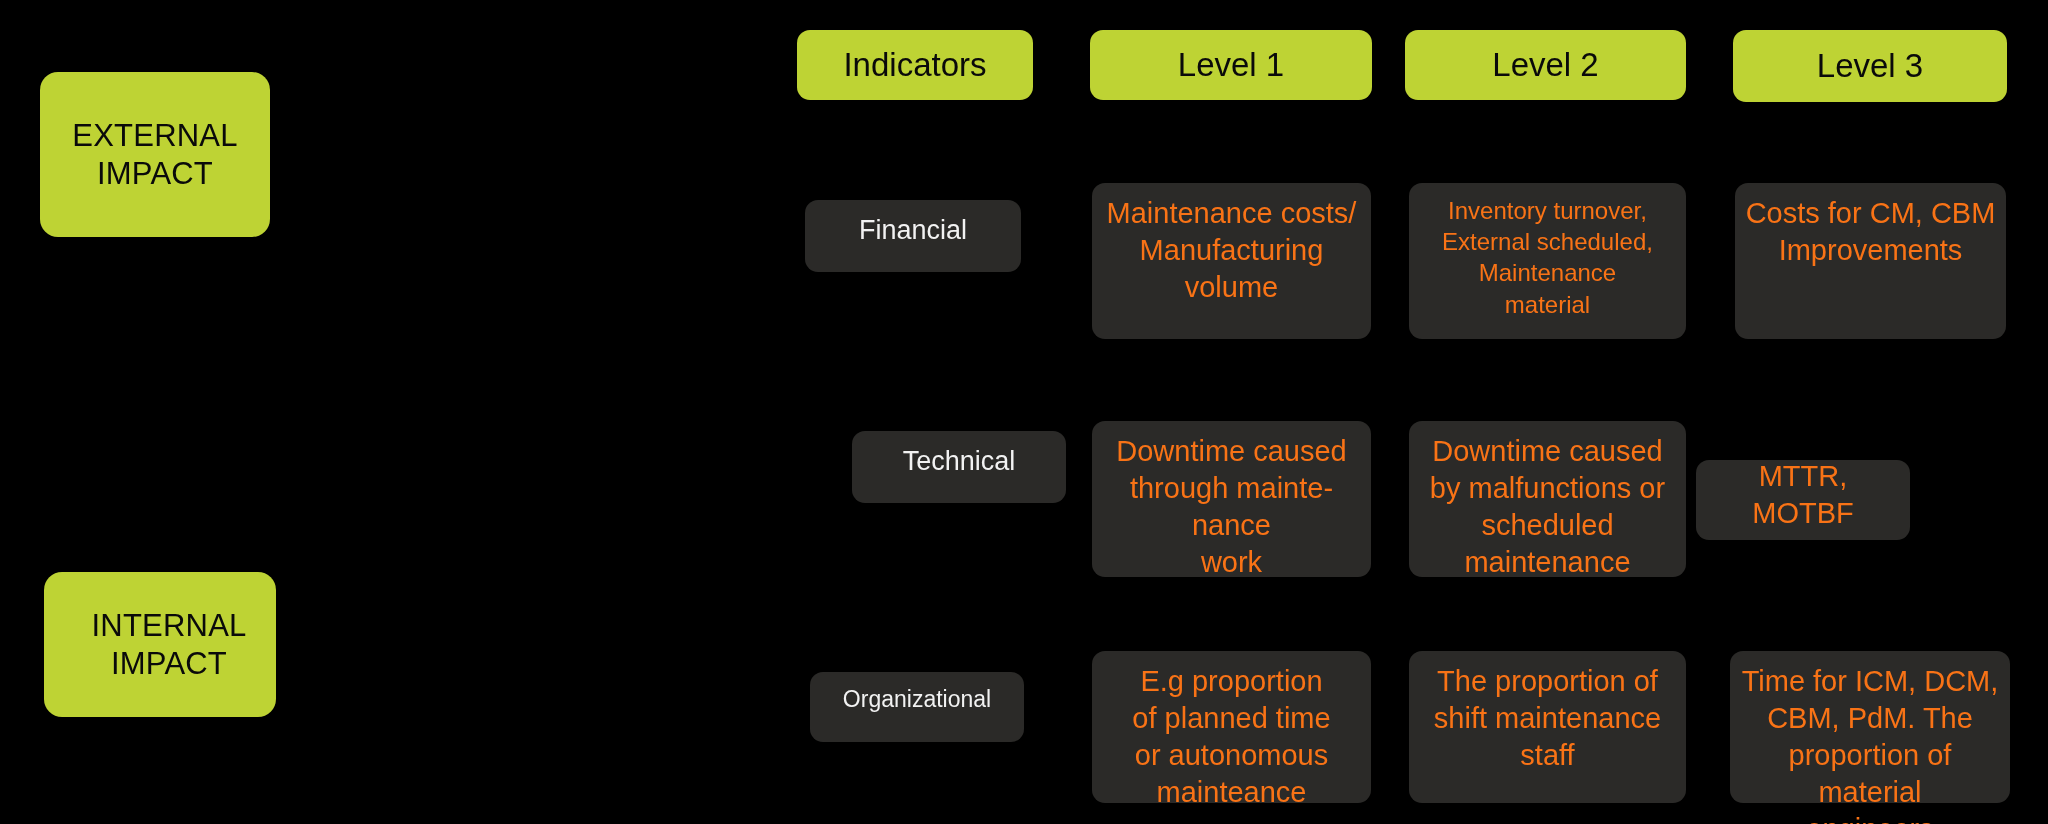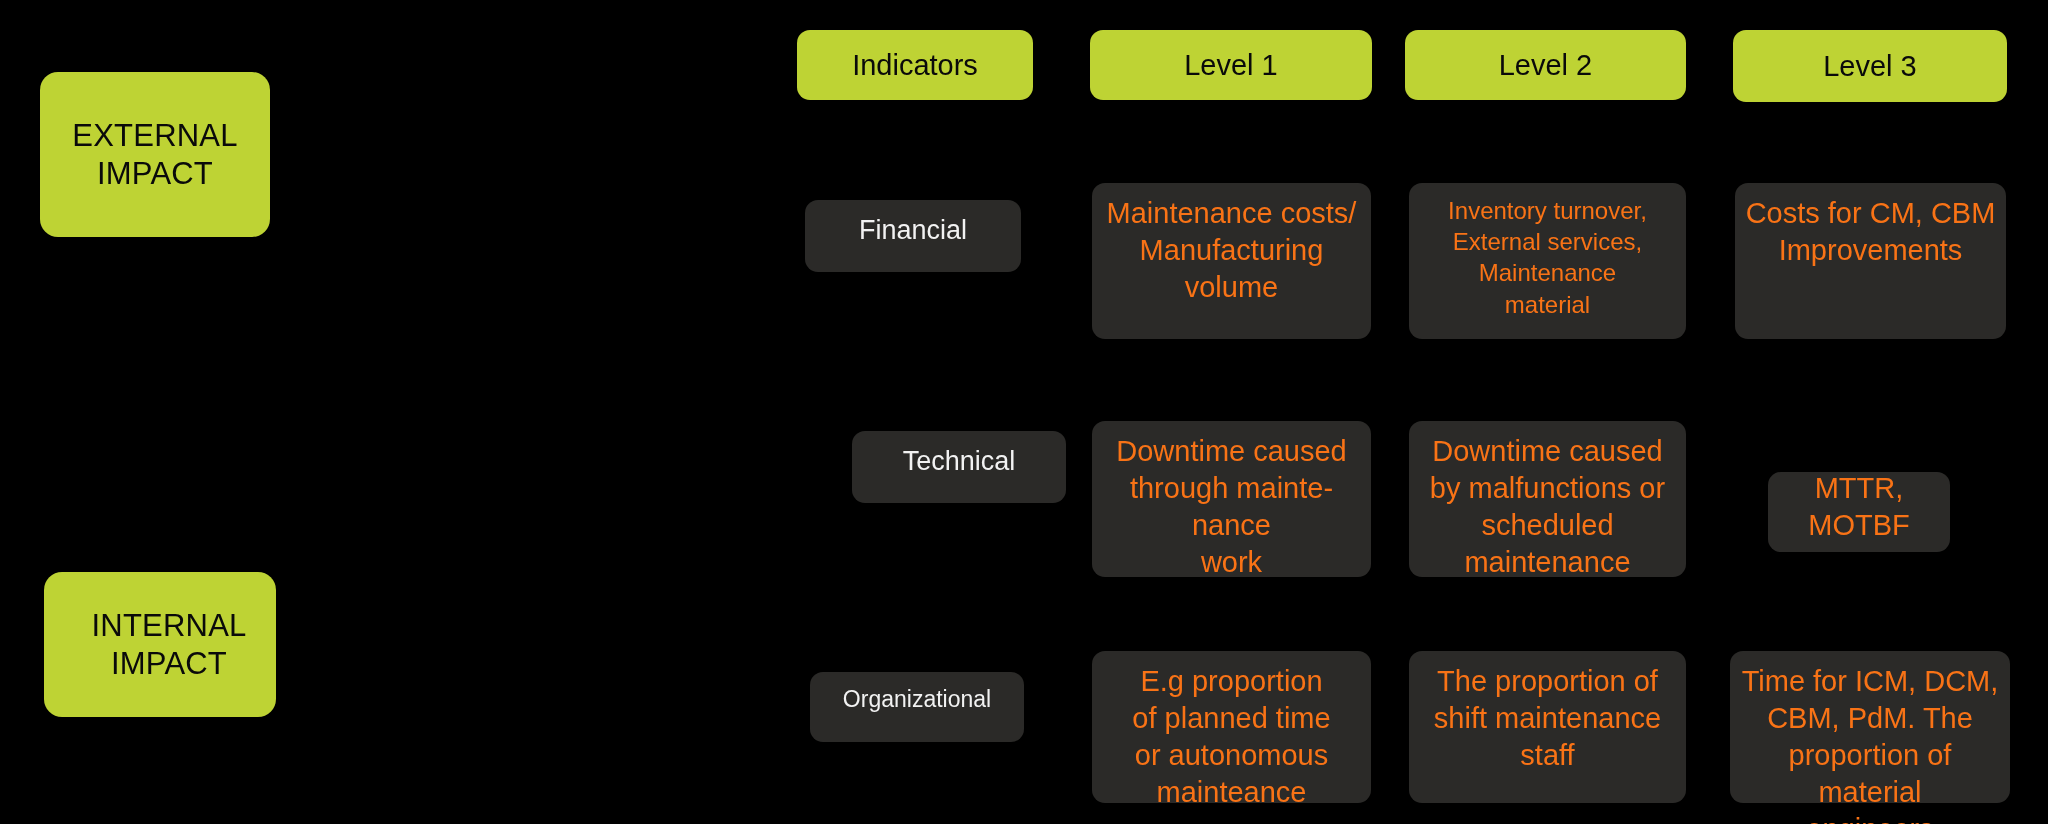--- a/index.html
+++ b/index.html
@@ -43,21 +43,21 @@
     align-items: center;
     font-size: 31px;
     letter-spacing: 0.2px;
   }
 
   .head-box {
     background: #bed334;
     color: #0a0a0a;
     border-radius: 13px;
     align-items: center;
-    font-size: 29px;
+    font-size: 33px;
   }
 
   .cat-box {
     background: #2b2a28;
     color: #f2f2f2;
     border-radius: 13px;
     align-items: flex-start;
     padding-top: 14px;
     font-size: 27px;
   }
@@ -103,40 +103,40 @@
 
   <div class="box head-box" style="left:1733px; top:30px; width:274px; height:72px;">Level 3</div>
 
   <div class="box cat-box" style="left:805px; top:200px; width:216px; height:72px;">Financial</div>
 
   <div class="box cell-box" style="left:1092px; top:183px; width:279px; height:156px;">Maintenance costs/
 Manufacturing
 volume</div>
 
   <div class="box cell-box sm" style="left:1409px; top:183px; width:277px; height:156px;">Inventory turnover,
-External services,
+External scheduled,
 Maintenance
 material</div>
 
   <div class="box cell-box" style="left:1735px; top:183px; width:271px; height:156px;">Costs for CM, CBM
 Improvements</div>
 
   <div class="box cat-box" style="left:852px; top:431px; width:214px; height:72px;">Technical</div>
 
   <div class="box cell-box" style="left:1092px; top:421px; width:279px; height:156px;">Downtime caused
 through mainte-
 nance
 work</div>
 
   <div class="box cell-box" style="left:1409px; top:421px; width:277px; height:156px;">Downtime caused
 by malfunctions or
 scheduled
 maintenance</div>
 
-  <div class="box cell-box mid" style="left:1768px; top:460px; width:182px; height:80px;margin-top:12px;">MTTR, MOTBF</div>
+  <div class="box cell-box mid" style="left:1696px; top:460px; width:214px; height:80px;">MTTR, MOTBF</div>
 
   <div class="box cat-box small" style="left:810px; top:672px; width:214px; height:70px;">Organizational</div>
 
   <div class="box cell-box" style="left:1092px; top:651px; width:279px; height:152px;">E.g proportion
 of planned time
 or autonomous
 mainteance</div>
 
   <div class="box cell-box" style="left:1409px; top:651px; width:277px; height:152px;">The proportion of
 shift maintenance

